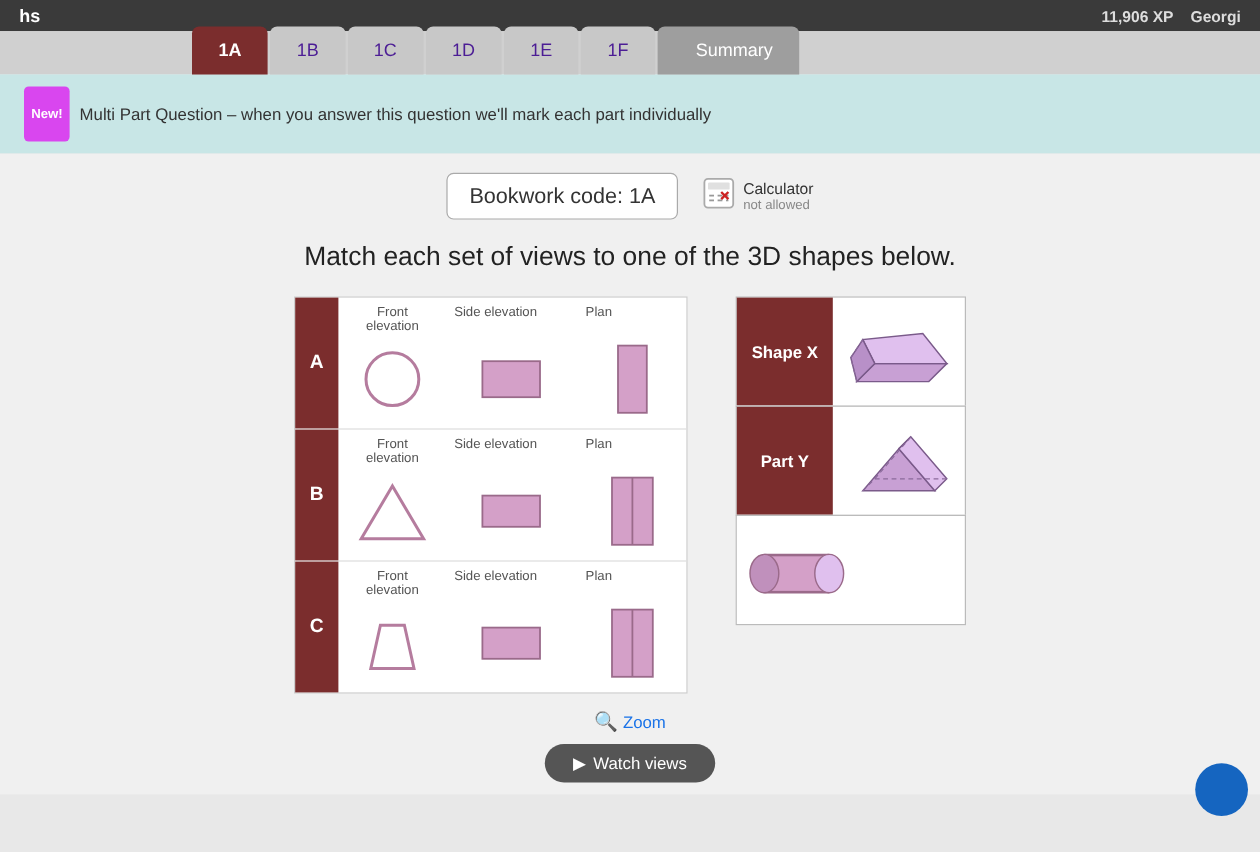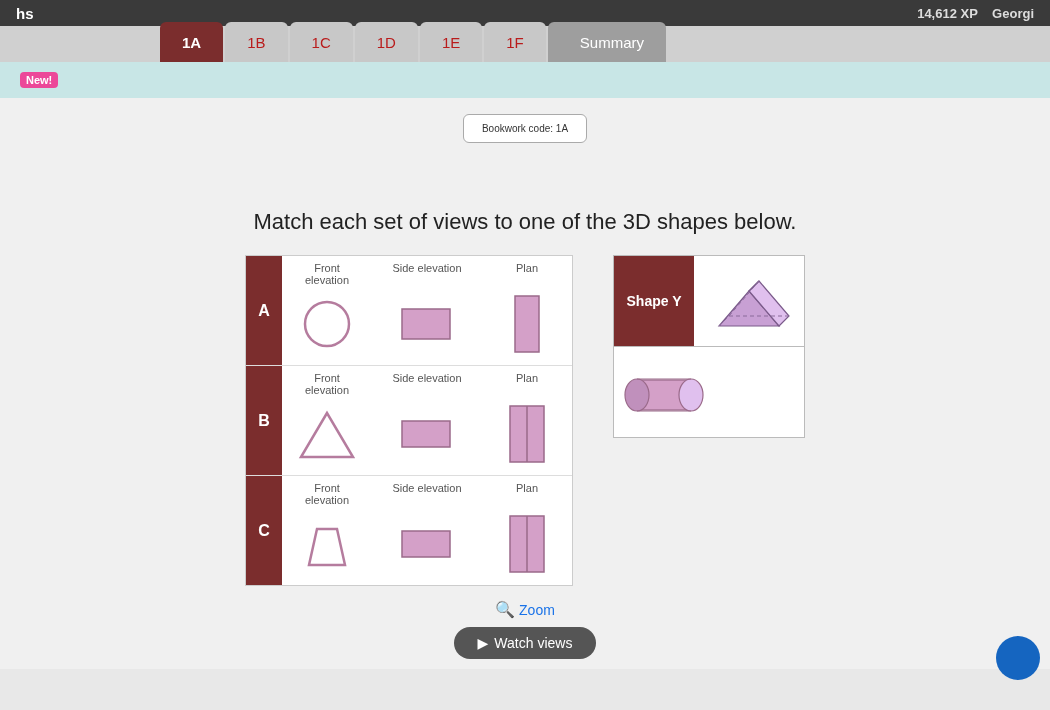--- a/index.html
+++ b/index.html
@@ -32,21 +32,21 @@
       background: #d0d0d0;
       display: flex;
       align-items: flex-end;
       padding: 0 0 0 160px;
       height: 36px;
     }
     .tab {
       padding: 8px 22px;
       cursor: pointer;
       font-size: 15px;
-      color: #b91c1c;
+      color: #4c1d95;
       background: #c8c8c8;
       border-radius: 6px 6px 0 0;
       margin-right: 2px;
       height: 40px;
       display: flex;
       align-items: center;
     }
     .tab.active {
       background: #7b2d2d;
       color: white;
@@ -61,25 +61,25 @@
     
     .notice-bar {
       background: #c8e6e6;
       padding: 10px 20px;
       display: flex;
       align-items: center;
       font-size: 14px;
       color: #333;
     }
     .new-badge {
-      background: #ec4899;
+      background: #d946ef;
       color: white;
       font-size: 11px;
       font-weight: bold;
-      padding: 2px 6px;
+      padding: 17px 6px;
       border-radius: 4px;
       margin-right: 8px;
     }
 
     
     .main {
       background: #f0f0f0;
       padding: 16px 0 10px 0;
       display: flex;
       flex-direction: column;
@@ -91,21 +91,21 @@
       display: flex;
       align-items: center;
       gap: 20px;
       margin-bottom: 18px;
     }
     .bookwork-btn {
       background: white;
       border: 1.5px solid #aaa;
       border-radius: 6px;
       padding: 8px 18px;
-      font-size: 10px;
+      font-size: 18px;
       cursor: pointer;
       color: #333;
     }
     .calculator-box {
       display: flex;
       align-items: center;
       gap: 6px;
       font-size: 13px;
       color: #555;
     }
@@ -113,21 +113,20 @@
       font-size: 20px;
       color: #d44;
     }
 
     
     .question-title {
       font-size: 22px;
       color: #222;
       margin-bottom: 20px;
       text-align: left;
-      margin-top: 48px;
     }
 
     
     .question-area {
       display: flex;
       gap: 40px;
       align-items: flex-start;
     }
 
     
@@ -153,21 +152,21 @@
       align-self: stretch;
       min-height: 90px;
     }
     .views-content {
       display: flex;
       flex-direction: column;
       padding: 6px 10px 8px 10px;
     }
     .views-header {
       display: flex;
-      gap: 30px;
+      gap: 16px;
       font-size: 11px;
       color: #555;
       margin-bottom: 6px;
     }
     .views-header span {
       width: 70px;
       text-align: center;
     }
     .views-shapes {
       display: flex;
@@ -258,44 +257,66 @@
       border-radius: 50%;
       background: #1565c0;
     }
   </style>
 </head>
 <body>
 
 <div class="top-bar">
   <span class="top-bar-left">hs</span>
   <span class="top-bar-right">
-    <span>14,612 XP</span>
+    <span>11,906 XP</span>
     &nbsp;&nbsp;
     <span>Georgi</span>
   </span>
 </div>
 
 <div class="tab-bar">
   <div class="tab active">1A</div>
   <div class="tab">1B</div>
   <div class="tab">1C</div>
   <div class="tab">1D</div>
   <div class="tab">1E</div>
   <div class="tab">1F</div>
   <div class="tab summary">Summary</div>
 </div>
 
 <div class="notice-bar">
   <span class="new-badge">New!</span>
+  <span>Multi Part Question – when you answer this question we'll mark each part individually</span>
 </div>
 
 <div class="main">
 
   <div class="toolbar-row">
     <button class="bookwork-btn">Bookwork code: 1A</button>
+    <div class="calculator-box">
+      <span class="calc-icon">
+        <svg width="28" height="28" viewBox="0 0 28 28">
+          <rect x="2" y="2" width="24" height="24" rx="3" fill="white" stroke="#aaa" stroke-width="1.5"></rect>
+          <rect x="5" y="5" width="18" height="6" rx="1" fill="#e0e0e0"></rect>
+          <line x1="6" y1="16" x2="10" y2="16" stroke="#999" stroke-width="1.5"></line>
+          <line x1="13" y1="16" x2="17" y2="16" stroke="#999" stroke-width="1.5"></line>
+          <line x1="20" y1="16" x2="22" y2="16" stroke="#999" stroke-width="1.5"></line>
+          <line x1="6" y1="20" x2="10" y2="20" stroke="#999" stroke-width="1.5"></line>
+          <line x1="13" y1="20" x2="17" y2="20" stroke="#999" stroke-width="1.5"></line>
+          <line x1="20" y1="20" x2="22" y2="20" stroke="#999" stroke-width="1.5"></line>
+
+          <line x1="16" y1="13" x2="22" y2="19" stroke="#cc2222" stroke-width="2"></line>
+          <line x1="22" y1="13" x2="16" y2="19" stroke="#cc2222" stroke-width="2"></line>
+        </svg>
+      </span>
+      <div>
+        <div style="font-size:13px;color:#333;">Calculator</div>
+        <div style="font-size:11px;color:#888;">not allowed</div>
+      </div>
+    </div>
   </div>
 
   <div class="question-title">Match each set of views to one of the 3D shapes below.</div>
 
   <div class="question-area">
 
     <div class="views-table">
 
       <div class="views-row">
         <div class="row-label">A</div>
@@ -389,23 +410,40 @@
               </svg>
             </div>
           </div>
         </div>
       </div>
 
     </div>
 
     <div class="shapes-table">
 
-
       <div class="shape-row">
-        <div class="shape-label">Shape Y</div>
+        <div class="shape-label">Shape X</div>
+        <div class="shape-img">
+
+          <svg width="100" height="80" viewBox="0 0 100 80">
+
+            <polygon points="15,65 75,65 90,50 30,50" fill="#c8a0d4" stroke="#7a5a8a" stroke-width="1.2"></polygon>
+
+            <polygon points="30,50 90,50 70,25 20,30" fill="#e0c0ee" stroke="#7a5a8a" stroke-width="1.2"></polygon>
+
+            <polygon points="15,65 30,50 20,30 10,45" fill="#b890c8" stroke="#7a5a8a" stroke-width="1.2"></polygon>
+
+            <line x1="15" y1="65" x2="10" y2="45" stroke="#8a6a9a" stroke-width="1" stroke-dasharray="4,3"></line>
+            <line x1="10" y1="45" x2="20" y2="30" stroke="#8a6a9a" stroke-width="1" stroke-dasharray="4,3"></line>
+          </svg>
+        </div>
+      </div>
+
+      <div class="shape-row">
+        <div class="shape-label">Part Y</div>
         <div class="shape-img">
 
           <svg width="100" height="80" viewBox="0 0 100 80">
 
             <polygon points="20,65 80,65 50,30" fill="#c8a0d4" stroke="#7a5a8a" stroke-width="1.2"></polygon>
 
             <polygon points="80,65 90,55 60,20 50,30" fill="#e0c0ee" stroke="#7a5a8a" stroke-width="1.2"></polygon>
 
             <line x1="50" y1="30" x2="60" y2="20" stroke="#7a5a8a" stroke-width="1.2"></line>
 

